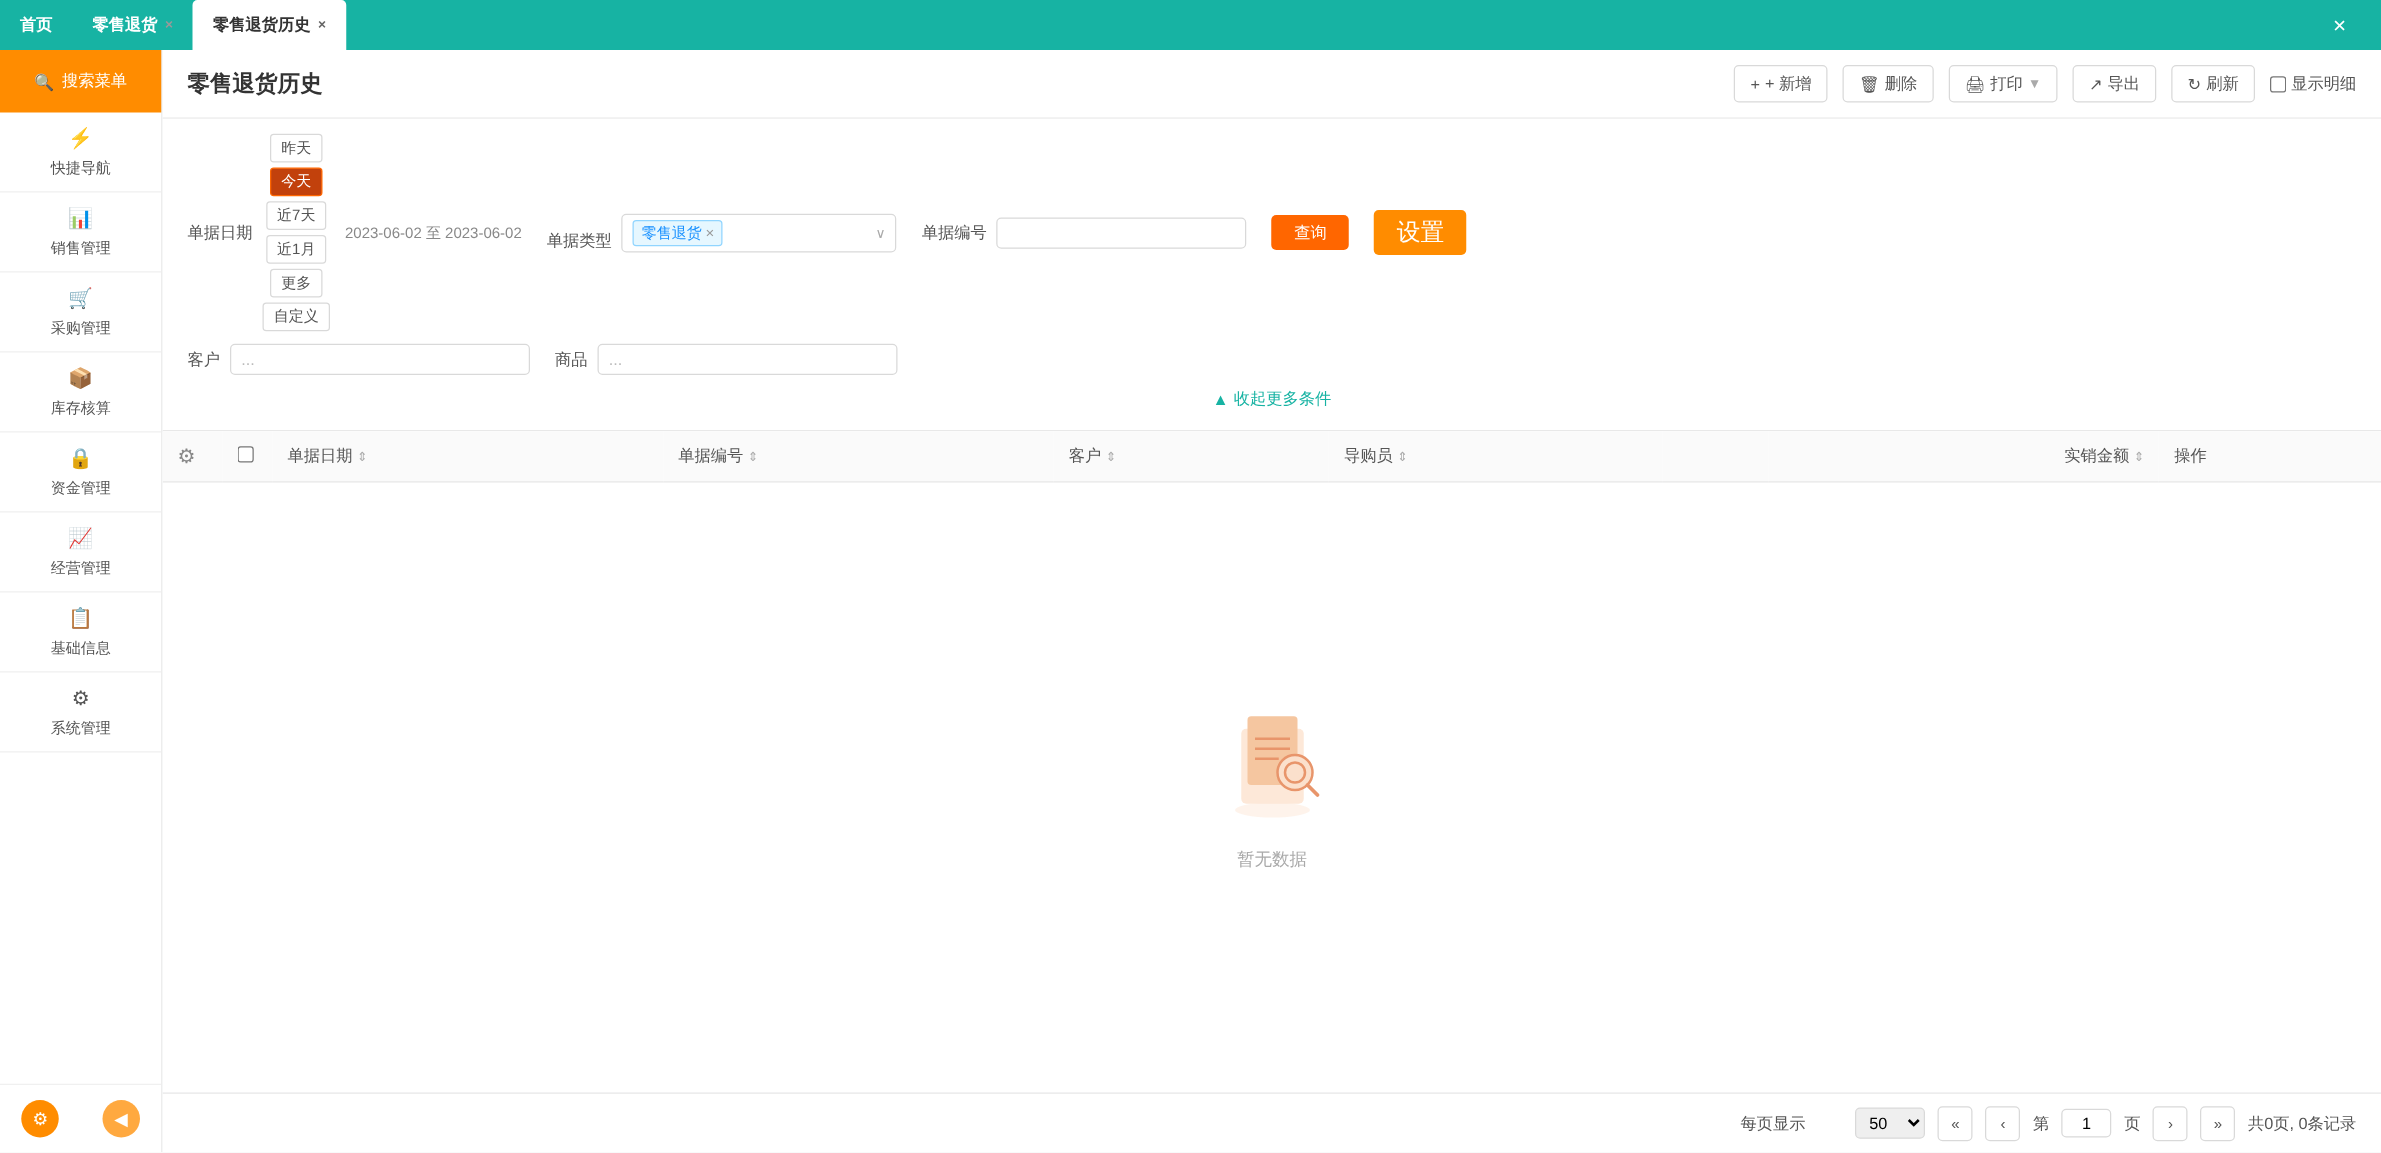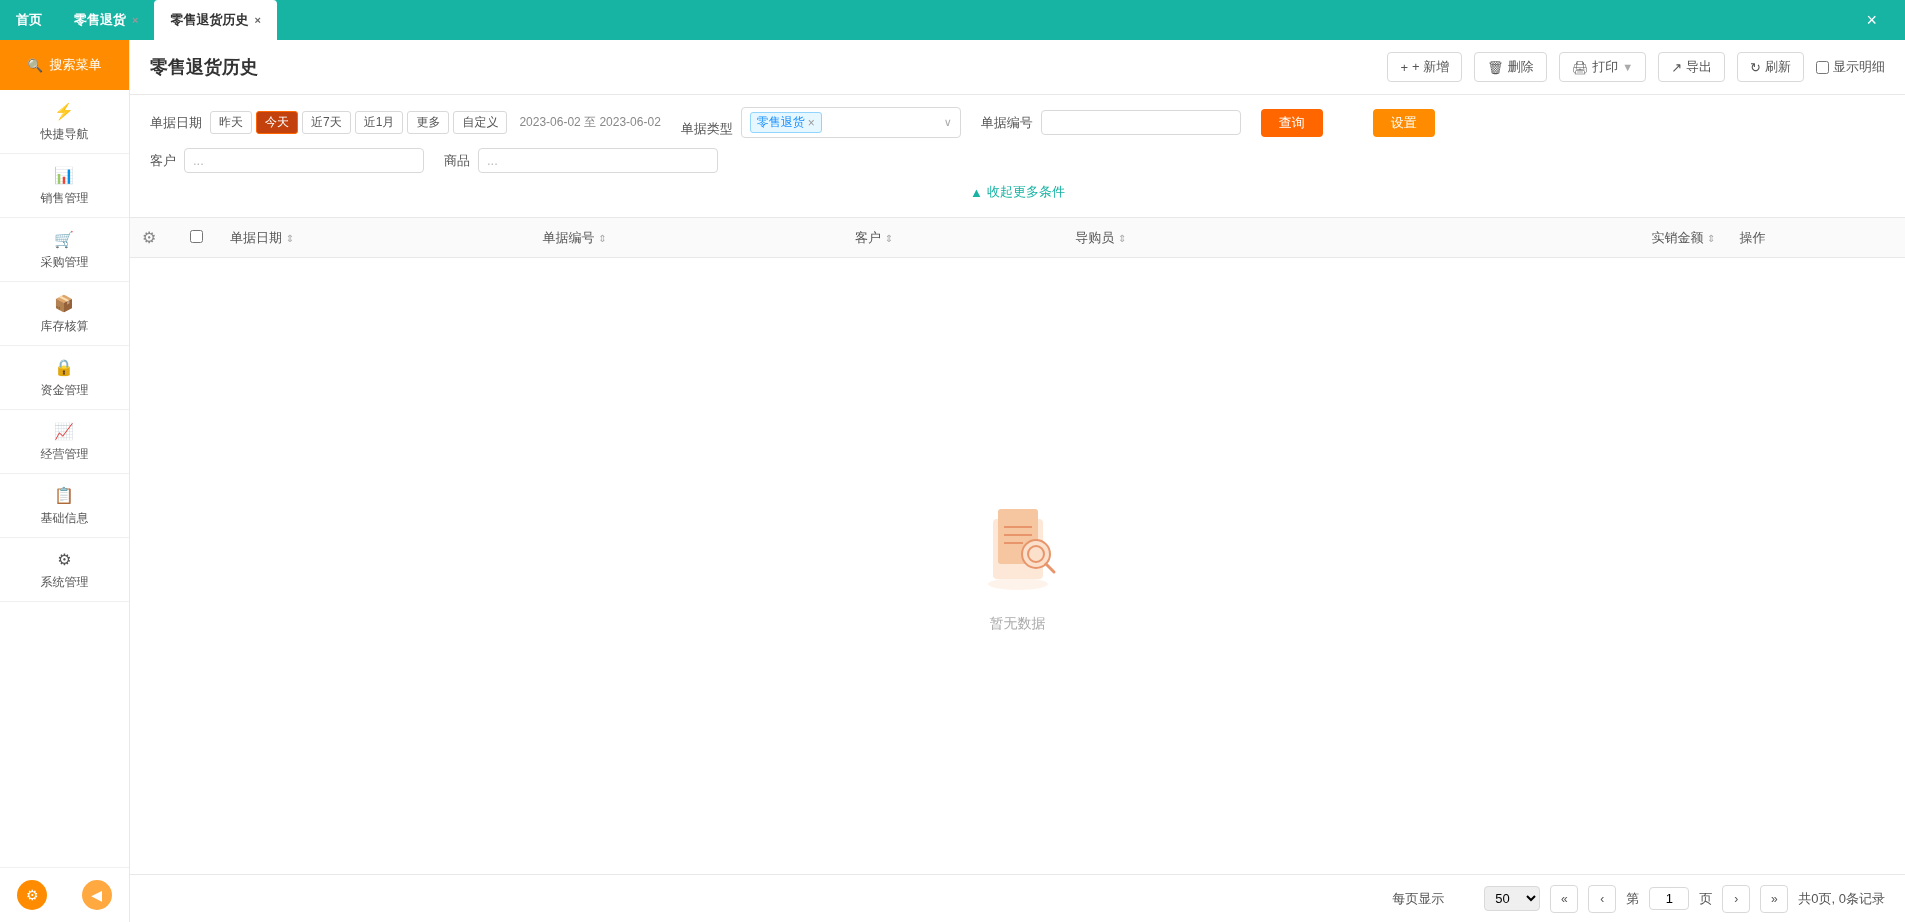--- a/index.html
+++ b/index.html
@@ -172,24 +172,23 @@
       font-size: 13px;
       cursor: pointer;
       border: none;
     }
     .btn-setting {
       background: #ff8c00;
       color: #fff;
       border-color: #ff8c00;
       padding: 5px 18px;
       border-radius: 4px;
-      font-size: 13px;
+      font-size: 19px;
       cursor: pointer;
       border: none;
-      margin-left: 30px;
     }
     .show-detail {
       display: flex;
       align-items: center;
       gap: 4px;
       font-size: 13px;
       color: #555;
     }
 
     
@@ -207,20 +206,21 @@
     }
     .filter-label {
       font-size: 13px;
       color: #555;
       white-space: nowrap;
     }
     .filter-date-btns {
       display: flex;
       align-items: center;
       gap: 4px;
+      flex-direction: column;
     }
     .date-btn {
       padding: 2px 8px;
       border: 1px solid #d9d9d9;
       border-radius: 3px;
       background: #fff;
       color: #555;
       font-size: 12px;
       cursor: pointer;
     }

